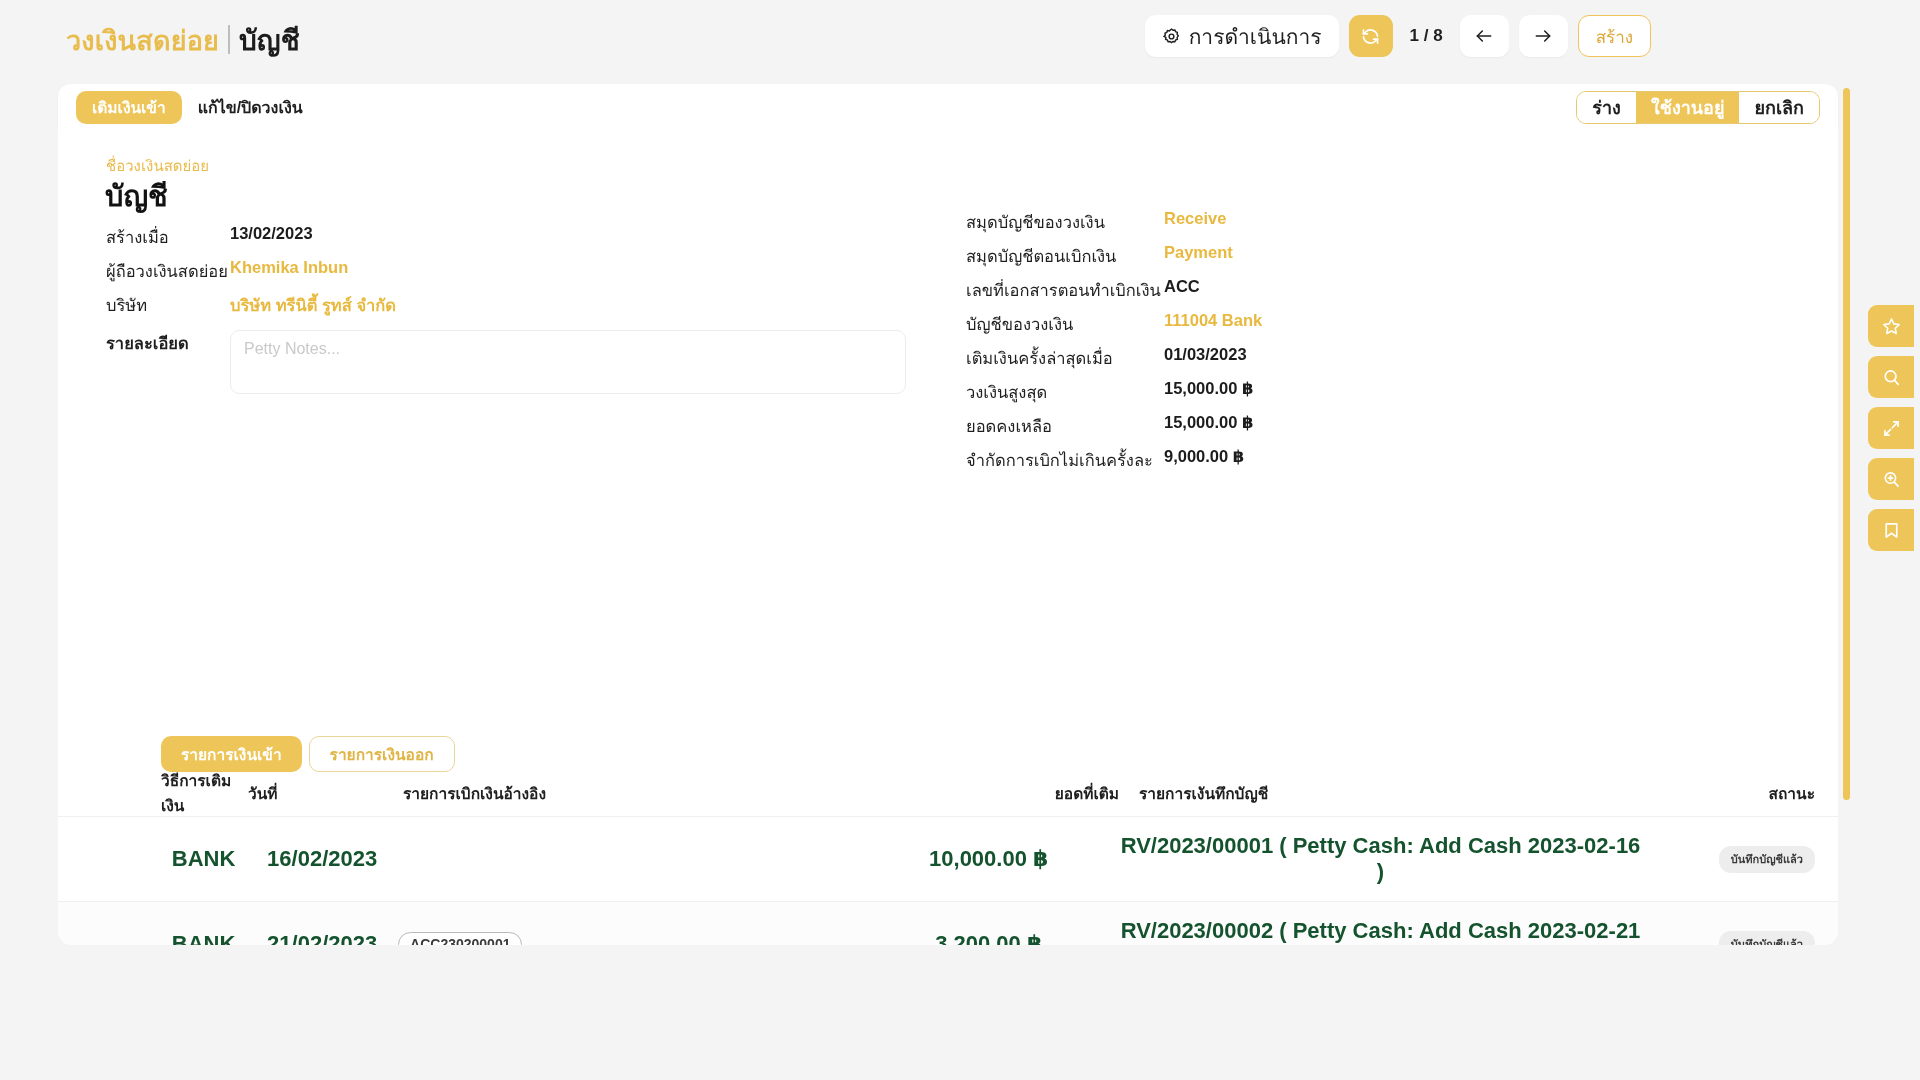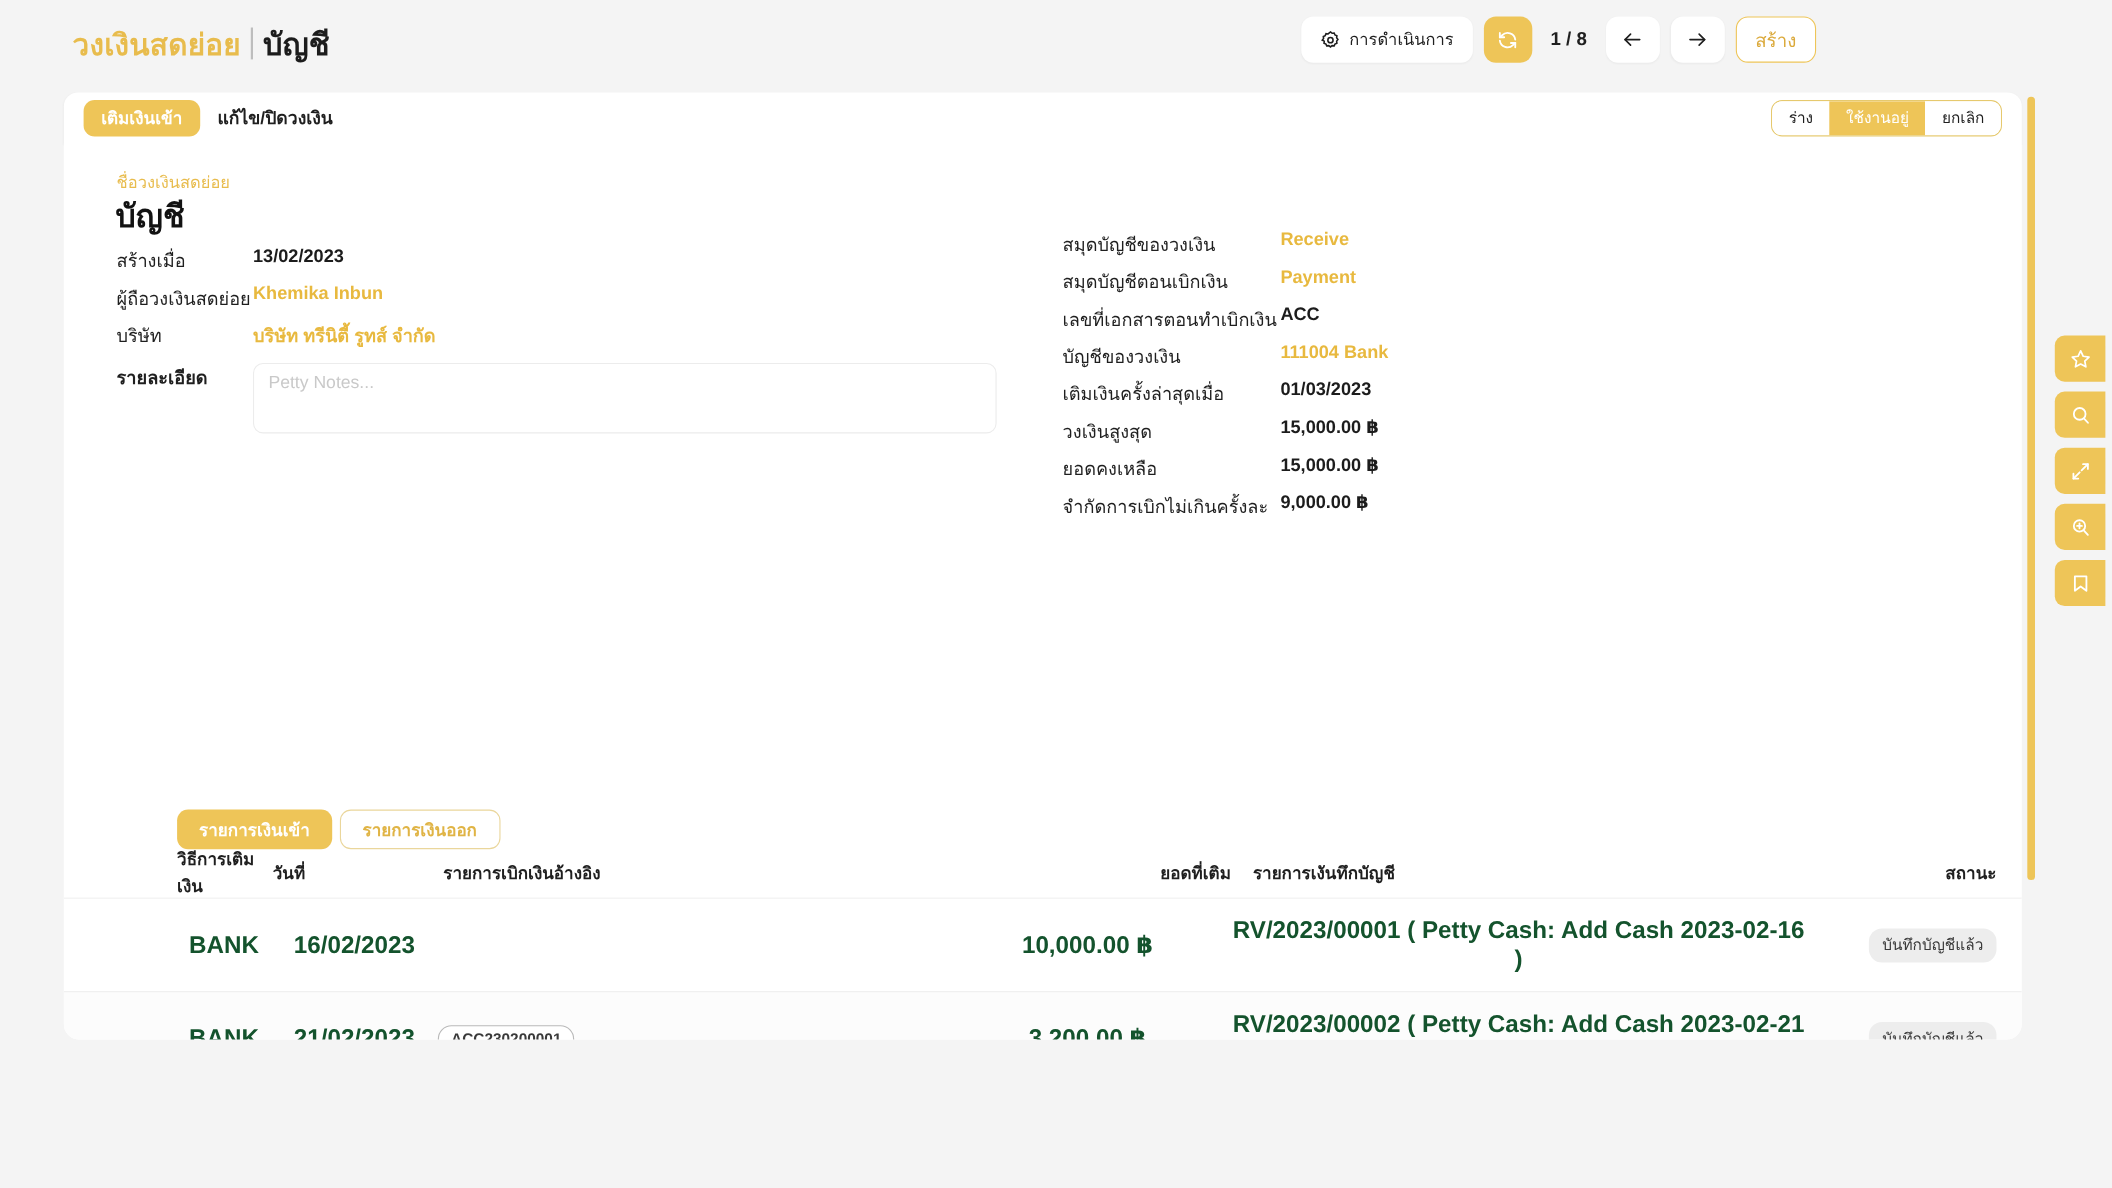--- a/index.html
+++ b/index.html
@@ -31,21 +31,21 @@
   }
   .brand-title { font-size: 28px; font-weight: 700; color: #1c1c1c; }
 
   .header-actions {
     position: absolute; right: 25px; top: 15px;
     display: flex; align-items: center; gap: 10px;
   }
   .btn-white {
     background: #fff; border: none; border-radius: 11px;
     height: 42px; display: flex; align-items: center; gap: 8px;
-    padding: 0 17px; font-size: 15px; color: #1f1f1f; cursor: pointer;
+    padding: 0 17px; font-size: 21px; color: #1f1f1f; cursor: pointer;
     font-family: inherit; box-shadow: 0 1px 2px rgba(0,0,0,.045);
   }
   .btn-yellow-sq {
     background: #eec558; border: none; border-radius: 11px;
     width: 44px; height: 42px; display: flex; align-items: center;
     justify-content: center; cursor: pointer;
   }
   .pager-count {
     font-size: 17px; font-weight: 700; color: #1f1f1f;
     padding: 0 7px; white-space: nowrap;
@@ -80,21 +80,21 @@
     font-size: 16px; font-weight: 600; padding: 0 16px; cursor: pointer;
     font-family: inherit; height: 33px;
   }
   .status-group {
     margin-left: auto; display: flex; align-items: center;
     border: 1px solid #e6c96e; border-radius: 10px; overflow: hidden;
     height: 33px;
   }
   .status-seg {
     background: #fff; border: none; height: 100%; padding: 0 15px;
-    font-size: 14px; font-weight: 400; color: #1f1f1f; cursor: pointer;
+    font-size: 18px; font-weight: 700; color: #1f1f1f; cursor: pointer;
     font-family: inherit; display: flex; align-items: center;
   }
   .status-seg.on { background: #eec558; color: #fff; }
 
   
   .card {
     position: absolute; left: 58px; top: 130px; width: 1780px; height: 815px;
     background: #fff; border-radius: 0 0 14px 14px; overflow: hidden;
   }
 
@@ -161,21 +161,21 @@
   .td { font-size: 22px; color: #14532d; font-weight: 700; text-align: center; }
   .td.normal { font-weight: 600; }
 
   .chip-ref {
     display: inline-block; border: 1px solid #b9b9b9; border-radius: 13px;
     padding: 3px 11px 4px; font-size: 14px; color: #3a3a3a; font-weight: 600;
     background: #fff;
   }
   .badge {
     display: inline-block; background: #ededed; color: #3a3a3a;
-    border-radius: 12px; padding: 4px 12px 5px; font-size: 14px; font-weight: 400;
+    border-radius: 12px; padding: 4px 12px 5px; font-size: 11px; font-weight: 700;
   }
 
   
   .scroll-rail {
     position: absolute; right: 70px; top: 88px; width: 7px; height: 712px;
     background: #eec558; border-radius: 4px; cursor: pointer;
   }
   .rail {
     position: absolute; right: 6px; top: 305px;
     display: flex; flex-direction: column; gap: 9px;

